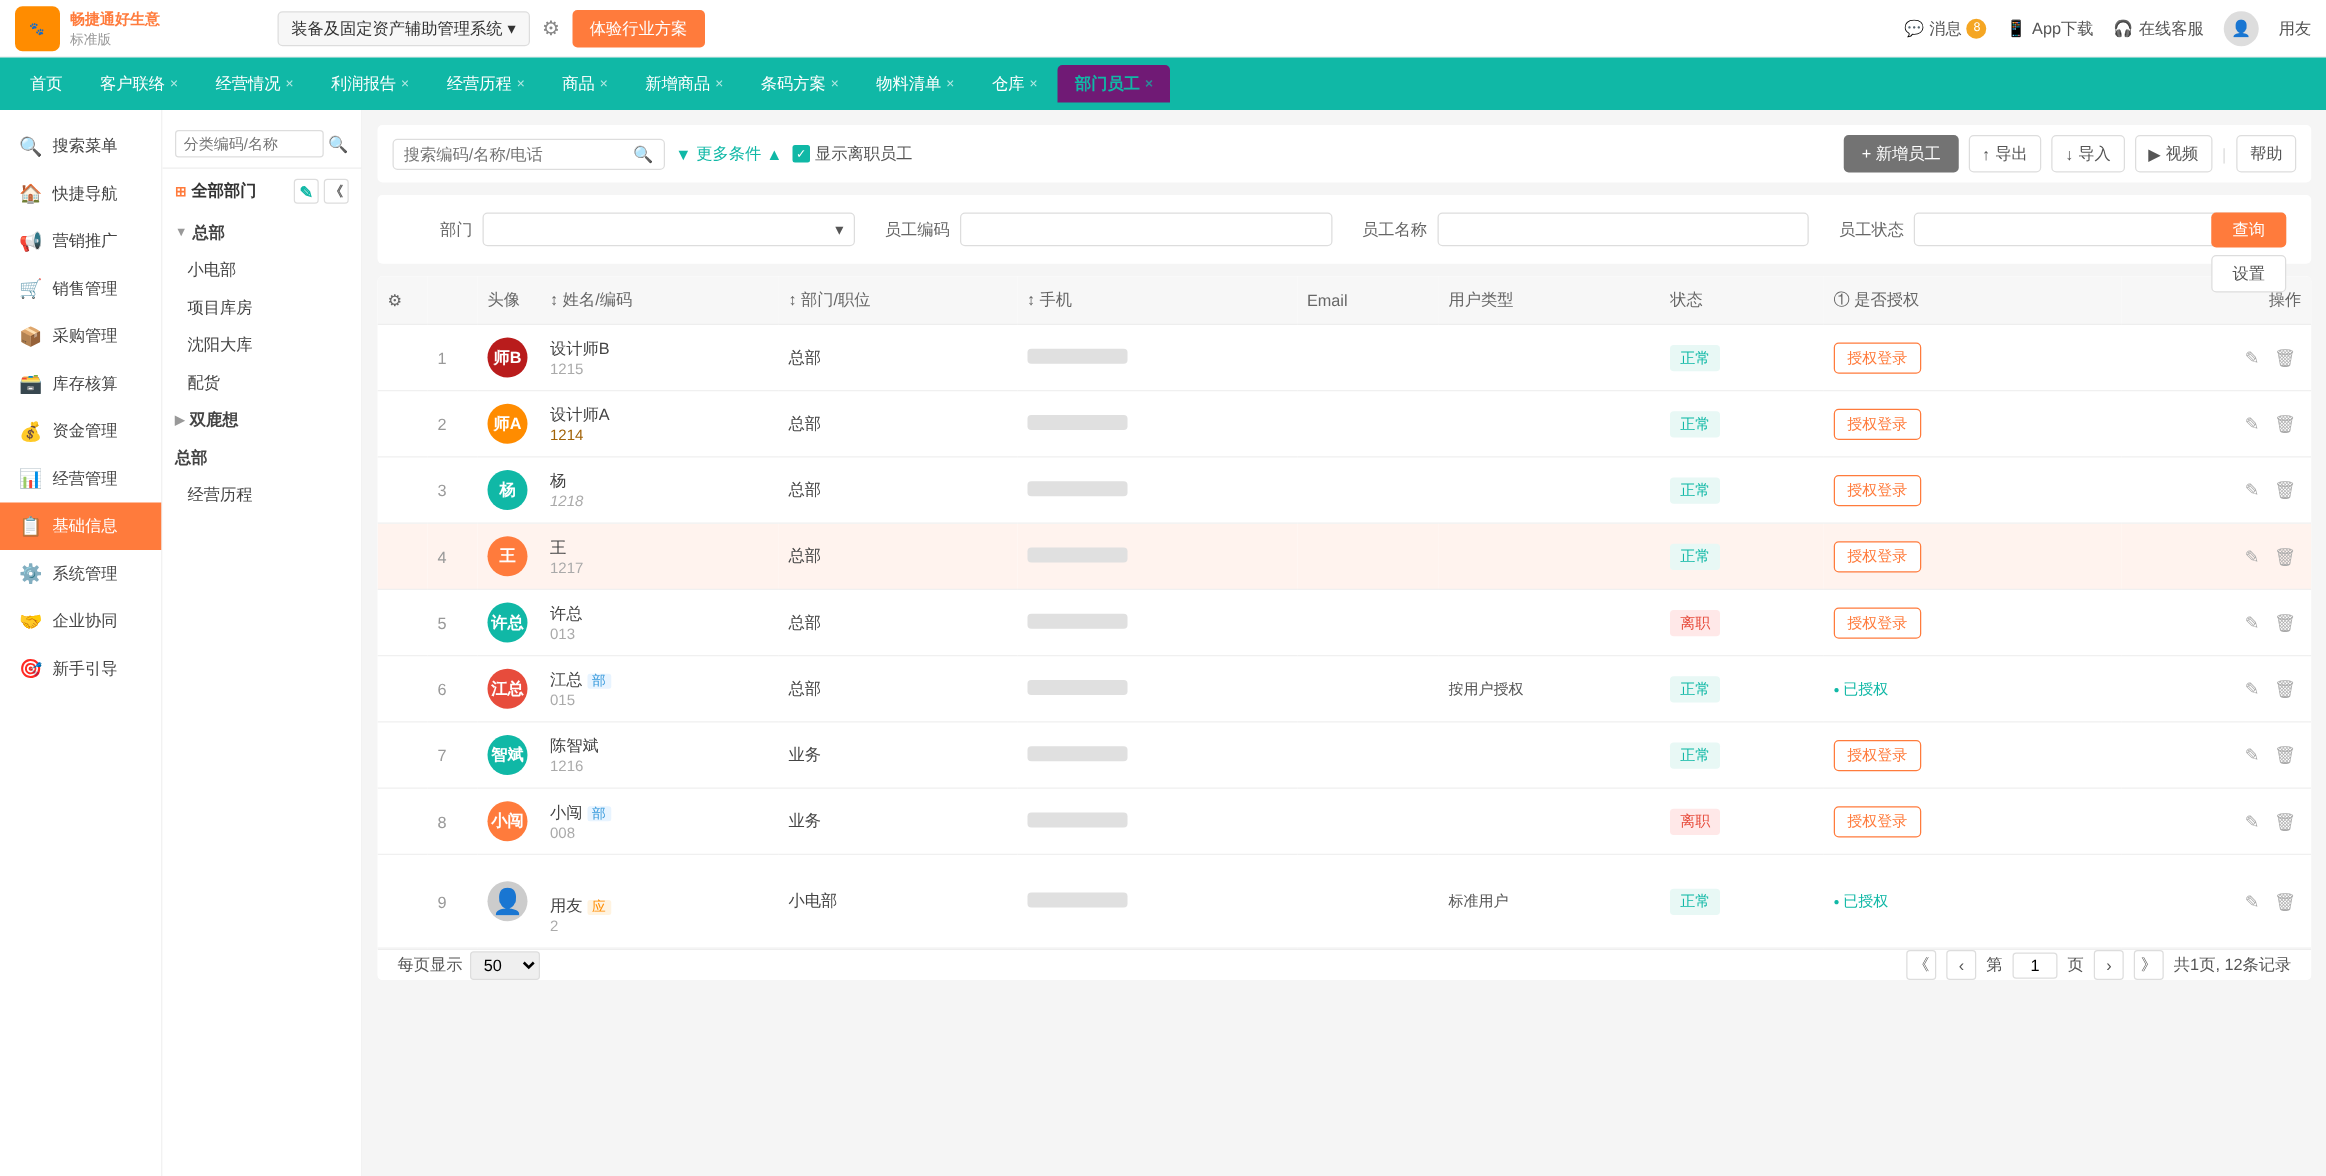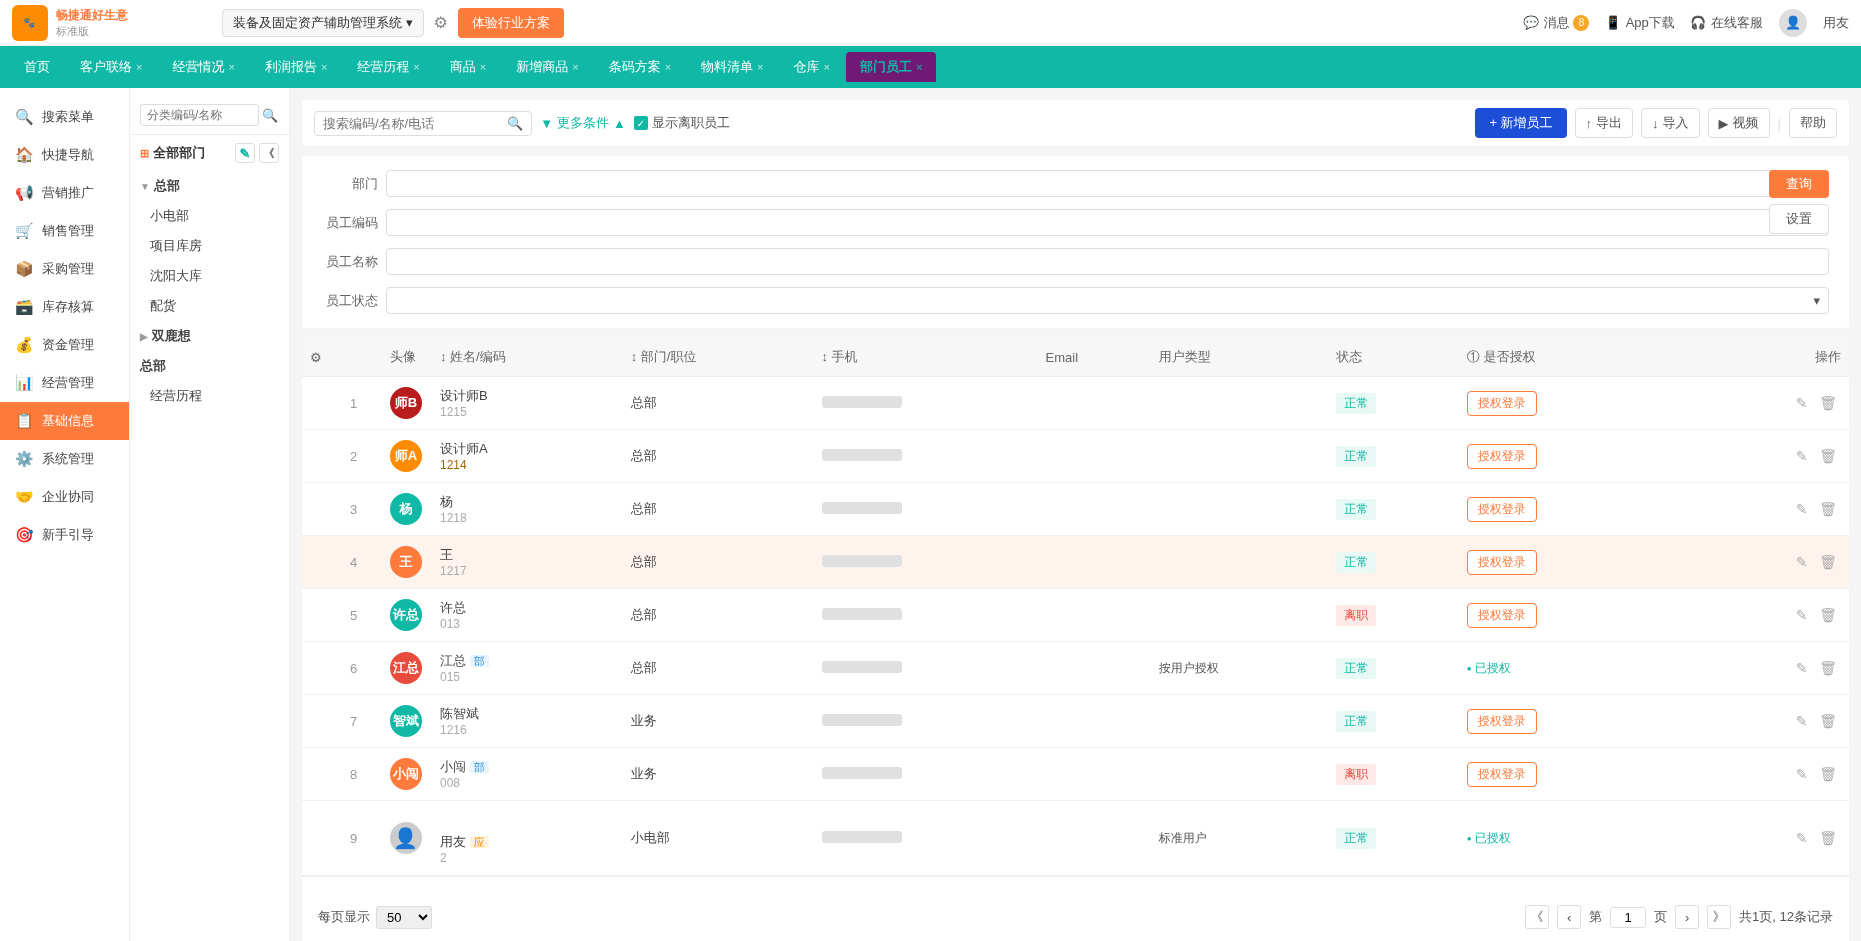--- a/index.html
+++ b/index.html
@@ -45,25 +45,25 @@
     .content-area { flex: 1; overflow-y: auto; padding: 12px; background: #f5f5f5; }
 
     
     .toolbar { display: flex; align-items: center; gap: 8px; margin-bottom: 10px; background: #fff; padding: 8px 12px; border-radius: 4px; }
     .search-input-wrap { display: flex; align-items: center; border: 1px solid #ddd; border-radius: 4px; padding: 4px 8px; gap: 4px; background: #fff; }
     .search-input-wrap input { border: none; outline: none; font-size: 13px; width: 180px; color: #555; }
     .filter-btn { display: flex; align-items: center; gap: 4px; color: #10b8a6; cursor: pointer; font-size: 13px; }
     .show-resigned { display: flex; align-items: center; gap: 4px; font-size: 13px; color: #555; cursor: pointer; }
     .checkbox-checked { width: 14px; height: 14px; background: #10b8a6; border-radius: 2px; display: flex; align-items: center; justify-content: center; color: #fff; font-size: 10px; }
     .toolbar-right { margin-left: auto; display: flex; gap: 8px; align-items: center; }
-    .btn-add { background: #1d4ed8; color: #fff; border: none; border-radius: 4px; padding: 6px 14px; cursor: pointer; font-size: 13px; }
+    .btn-add { background: #737373; color: #fff; border: none; border-radius: 4px; padding: 6px 14px; cursor: pointer; font-size: 13px; }
     .btn-outline { background: #fff; color: #555; border: 1px solid #ddd; border-radius: 4px; padding: 5px 10px; cursor: pointer; font-size: 13px; display: flex; align-items: center; gap: 4px; }
 
     
-    .filter-panel { background: #fff; border-radius: 4px; padding: 14px 20px; margin-bottom: 10px; display: grid; grid-template-columns: 1fr; gap: 12px 20px; position: relative; }
+    .filter-panel { background: #fff; border-radius: 4px; padding: 14px 20px; margin-bottom: 10px; display: grid; grid-template-columns: 1fr 1fr 1fr 1fr; gap: 12px 20px; position: relative; }
     .filter-row { display: flex; align-items: center; gap: 8px; }
     .filter-label { color: #666; font-size: 13px; min-width: 56px; text-align: right; }
     .filter-select { flex: 1; border: 1px solid #ddd; border-radius: 4px; padding: 5px 8px; font-size: 13px; display: flex; align-items: center; justify-content: space-between; cursor: pointer; color: #555; background: #fff; min-width: 180px; }
     .filter-input { flex: 1; border: 1px solid #ddd; border-radius: 4px; padding: 5px 8px; font-size: 13px; color: #555; outline: none; min-width: 180px; }
     .filter-actions { position: absolute; right: 20px; top: 14px; display: flex; flex-direction: column; gap: 6px; }
     .btn-query { background: #ff7b3c; color: #fff; border: none; border-radius: 4px; padding: 5px 16px; cursor: pointer; font-size: 13px; }
     .btn-set { background: #fff; color: #555; border: 1px solid #ddd; border-radius: 4px; padding: 5px 16px; cursor: pointer; font-size: 13px; }
 
     
     .table-wrap { background: #fff; border-radius: 4px; overflow: hidden; }
@@ -79,21 +79,21 @@
     .auth-btn { background: #fff; color: #ff7b3c; border: 1px solid #ff7b3c; border-radius: 4px; padding: 3px 10px; cursor: pointer; font-size: 12px; white-space: nowrap; }
     .auth-granted { color: #10b8a6; font-size: 12px; display: flex; align-items: center; gap: 3px; }
     .auth-granted::before { content: '●'; color: #10b8a6; font-size: 8px; }
     .user-type { font-size: 12px; color: #555; }
     .op-btn { background: none; border: none; cursor: pointer; color: #aaa; font-size: 14px; padding: 2px 4px; }
     .tag-blue { background: #e8f4ff; color: #3498db; border-radius: 2px; padding: 0 4px; font-size: 11px; }
     .tag-orange { background: #fff3e0; color: #ff8c00; border-radius: 2px; padding: 0 4px; font-size: 11px; }
     .blurred-text { background: #e0e0e0; border-radius: 3px; height: 12px; display: inline-block; width: 80px; }
 
     
-    .pagination { display: flex; align-items: center; justify-content: space-between; padding: 28px 16px; background: #fff; border-top: 1px solid #eee; }
+    .pagination { display: flex; align-items: center; justify-content: space-between; padding: 0 16px; background: #fff; border-top: 1px solid #eee; }
     .page-size-select { display: flex; align-items: center; gap: 6px; font-size: 13px; color: #555; }
     .page-size-select select { border: 1px solid #ddd; border-radius: 3px; padding: 2px 6px; font-size: 13px; }
     .page-nav { display: flex; align-items: center; gap: 8px; font-size: 13px; color: #555; }
     .page-btn { width: 24px; height: 24px; border: 1px solid #ddd; border-radius: 3px; cursor: pointer; display: flex; align-items: center; justify-content: center; background: #fff; color: #555; }
     .page-input { width: 36px; border: 1px solid #ddd; border-radius: 3px; text-align: center; padding: 2px 4px; font-size: 13px; }
 
     
     ::-webkit-scrollbar { width: 6px; height: 6px; }
     ::-webkit-scrollbar-track { background: #f0f0f0; }
     ::-webkit-scrollbar-thumb { background: #ccc; border-radius: 3px; }
@@ -407,21 +407,21 @@
       </td>
     </tr>
             <tr>
       <td></td>
       <td style="color:#999;">3</td>
       <td>
         <div class="avatar" style="background:#10b8a6;">杨</div>
       </td>
       <td>
         <div style="font-weight:500;">杨 </div>
-        <div style="color:#aaa;font-size:12px;">1218</div>
+        <div style="color:#aaa;font-size:12px;font-style:italic;">1218</div>
       </td>
       <td><span>总部</span></td>
       <td><span class="blurred-text"></span></td>
       <td></td>
       <td><span class="user-type"></span></td>
       <td><span class="status-badge status-normal">正常</span></td>
       <td><button class="auth-btn">授权登录</button></td>
       <td style="flex:1;"></td>
       <td style="text-align:right;white-space:nowrap;">
         <button class="op-btn" title="编辑">✎</button>

